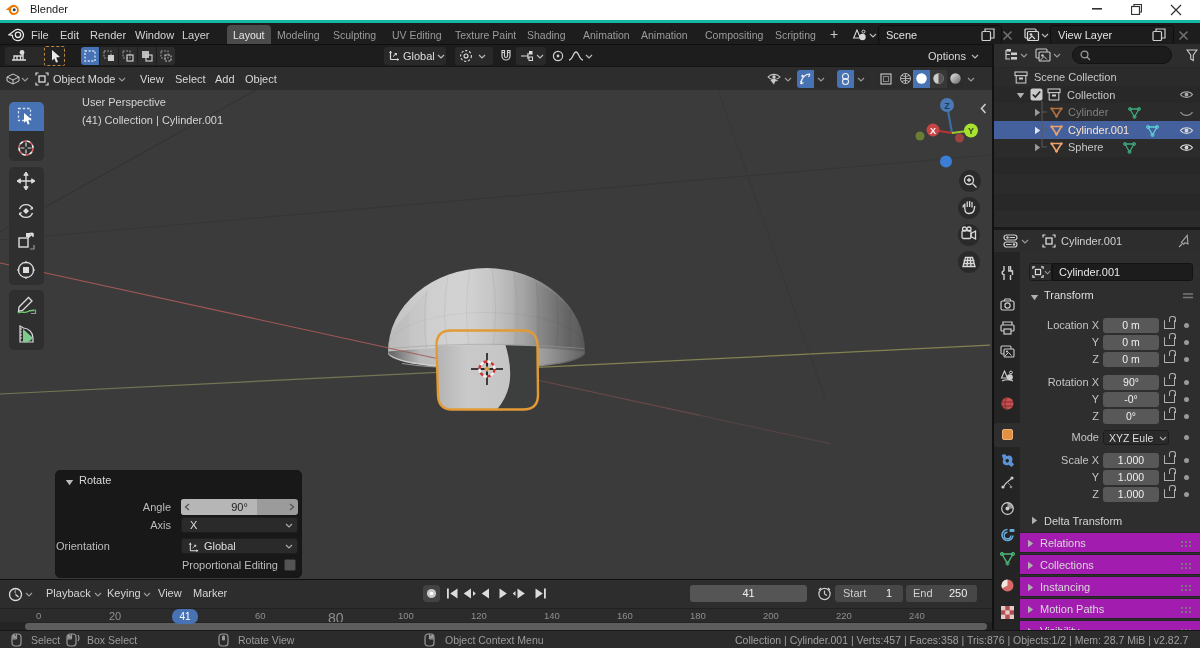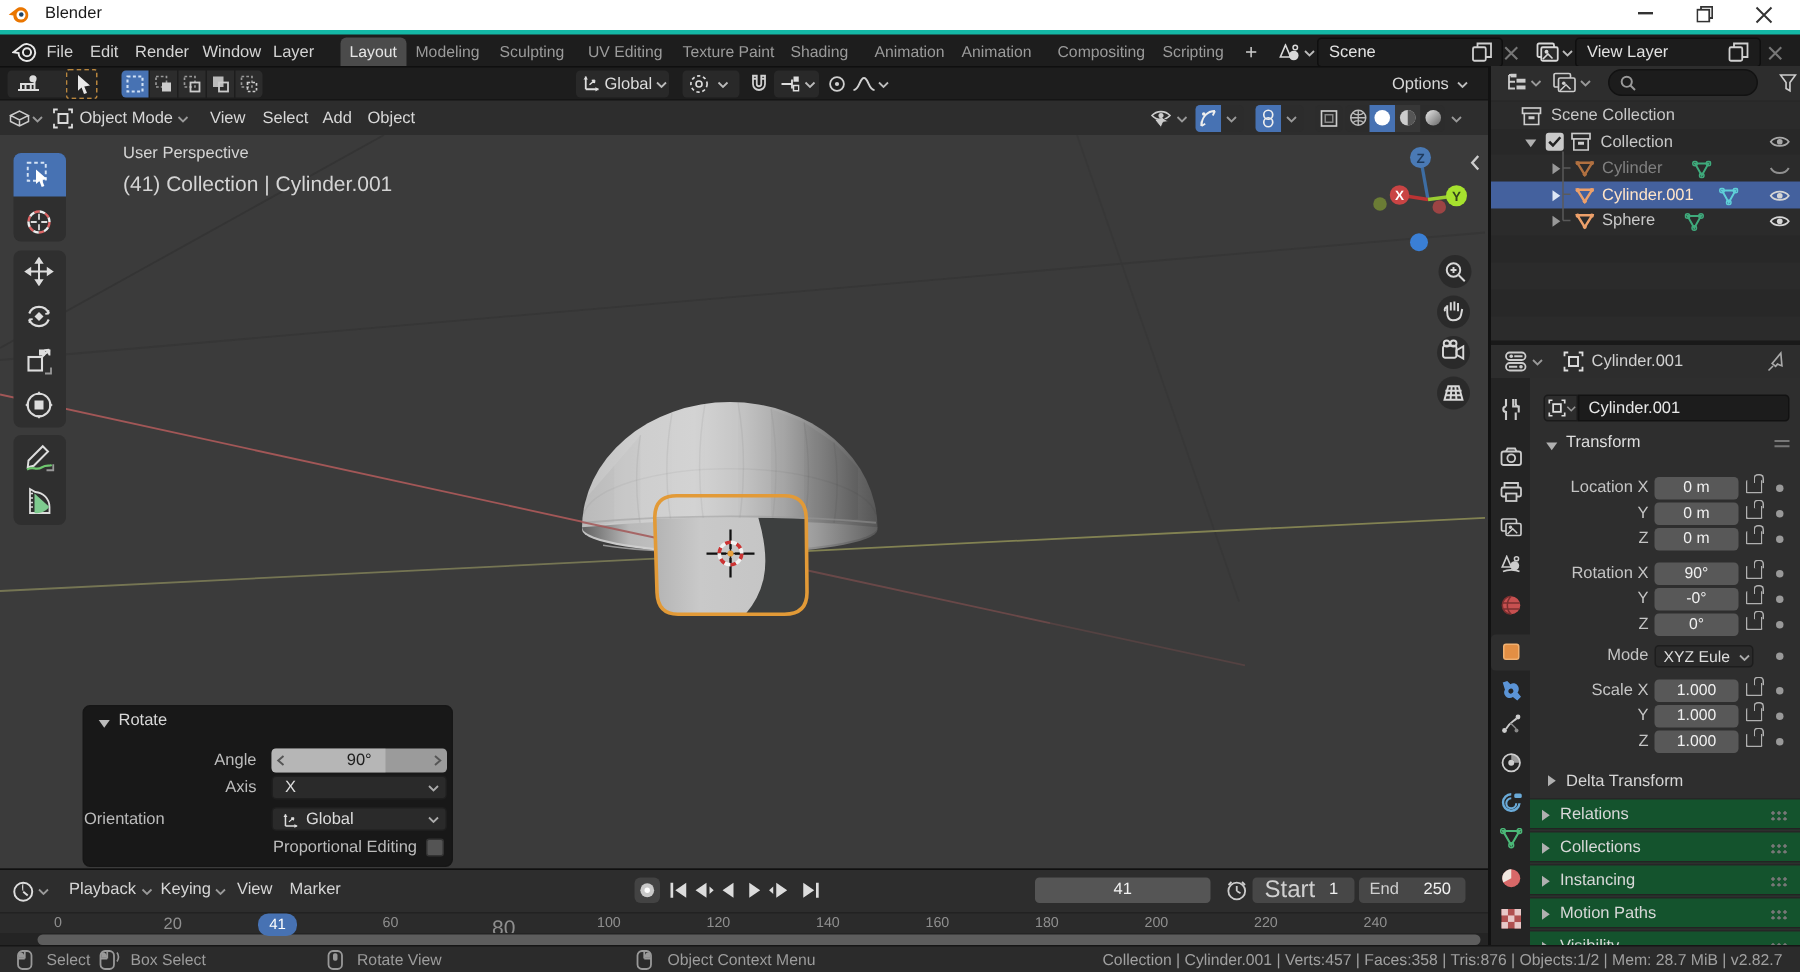--- a/index.html
+++ b/index.html
@@ -26,21 +26,21 @@
 
 #status{position:absolute;left:0;top:630px;width:1200px;height:18px;background:#2b2b2b;border-top:1px solid #161616;color:#9c9c9c;font-size:10.5px}
 .st{position:absolute;top:0;height:18px;line-height:18px}
 
 .prow{position:absolute;left:0;width:206px;height:15px}
 .plab{position:absolute;left:0;top:1px;width:105px;text-align:right;color:#c4c4c4;font-size:11px}
 .pfield{position:absolute;left:109px;top:0;width:56px;height:15px;background:#585858;border-radius:3px;text-align:center;color:#f0f0f0;font-size:10.5px;line-height:15px}
 .prow::after{content:"";position:absolute;left:170px;top:2px;width:9px;height:8px;border:1.2px solid #b0b0b0;border-radius:1px;border-top:none}
 .prow::before{content:"";position:absolute;left:171.5px;top:-2px;width:5px;height:5px;border:1.2px solid #b0b0b0;border-bottom:none;border-radius:3px 3px 0 0;transform:translateX(3px)}
 .pdot{position:absolute;left:190px;width:5px;height:5px;background:#999;border-radius:50%}
-.cpanel{position:absolute;left:26px;width:180px;height:21px;background:#14532d;border-top:1px solid #262626;border-bottom:1px solid #232323}
+.cpanel{position:absolute;left:26px;width:180px;height:21px;background:#a21caf;border-top:1px solid #262626;border-bottom:1px solid #232323}
 .carr{position:absolute;left:7px;top:6px}
 .ctit{position:absolute;left:20px;top:4px;color:#d8d8d8;font-size:11px}
 .cdots{position:absolute;left:160px;top:7px;width:12px;height:7px;background-image:radial-gradient(circle,#777 1px,transparent 1.2px);background-size:4px 4px}
 </style></head>
 <body>
 <div id="titlebar">
  <svg class="abs" style="left:5px;top:3px" width="15" height="14" viewBox="0 0 15 14">
   <path d="M0.8 6.8 L6.2 2.6 C7 2 8.2 1.7 9.3 1.9 C12.2 2.3 14.2 4.8 13.8 7.6 C13.5 10.4 10.9 12.4 8.1 12 C5.6 11.7 3.8 9.6 3.9 7.3 L0.8 6.8 Z" fill="#ea7600"></path>
   <circle cx="9" cy="7" r="3" fill="#fff"></circle>
   <circle cx="9.2" cy="6.7" r="1.5" fill="#1e4466"></circle>
@@ -409,21 +409,21 @@
           <circle cx="-4.5" cy="-6" r="2"></circle>
           <circle cx="0" cy="-6" r="2"></circle>
         </g>
   <g transform="translate(969,172)">
           <path d="M-6 4.5 L-3.5 -4.5 L3.5 -4.5 L6 4.5 Z M-4.7 1.5 L4.7 1.5 M-5.4 -1.5 L5.4 -1.5 M-1.2 -4.5 L-2 4.5 M1.2 -4.5 L2 4.5"></path>
         </g>
  </g>
  <path d="M985.5 14 L981.5 18.5 L985.5 23" stroke="#ccc" stroke-width="1.6" fill="none"></path>
 </svg>
 <div class="abs" style="left:82px;top:6px;color:#d4d4d4;font-size:11px">User Perspective</div>
-<div class="abs" style="left:82px;top:24px;color:#d4d4d4;font-size:14px">(41) Collection | Cylinder.001</div>
+<div class="abs" style="left:82px;top:24px;color:#d4d4d4;font-size:11px">(41) Collection | Cylinder.001</div>
 
 <div class="abs" style="left:9px;top:12px;width:35px;height:59px;background:#2f2f2f;border-radius:5px"></div>
 <div class="abs" style="left:9px;top:77px;width:35px;height:118px;background:#2f2f2f;border-radius:5px"></div>
 <div class="abs" style="left:9px;top:200px;width:35px;height:60px;background:#2f2f2f;border-radius:5px"></div>
 <div class="abs" style="left:9px;top:12px;width:35px;height:29px;background:#4772b3;border-radius:5px 5px 0 0"></div>
 <svg class="abs" style="left:17px;top:17px" width="19" height="19" viewBox="0 0 19 19">
  <rect x="1.5" y="1.5" width="12" height="12" fill="none" stroke="#d6e4f5" stroke-width="1.3" stroke-dasharray="2.4 1.9"></rect>
  <path d="M7 6 L14.5 12.5 L11 13 L12.6 17 L10.8 17.6 L9.3 13.7 L7 15.7 Z" fill="#fff"></path>
 </svg>
 <svg class="abs" style="left:16px;top:48px" width="20" height="20" viewBox="0 0 20 20">
@@ -536,21 +536,21 @@
   <path d="M53.5 0.5 L60.8 5.5 L53.5 10.5 Z"></path>
   <path d="M69.5 3 L66.7 5.5 L69.5 8 Z M71.5 0.5 L78.8 5.5 L71.5 10.5 Z"></path>
   <path d="M89.5 0.5 L96.8 5.5 L89.5 10.5 Z M98 0.5 L99.8 0.5 L99.8 10.5 L98 10.5 Z"></path>
  </svg>
  <div class="abs" style="left:690px;top:5px;width:117px;height:17px;background:#555;border-radius:3px;text-align:center;line-height:17px;color:#f2f2f2;font-size:11px">41</div>
  <svg class="abs" style="left:817px;top:6px" width="15" height="15" viewBox="0 0 15 15">
       <circle cx="7.5" cy="8" r="5.6" fill="none" stroke="#ccc" stroke-width="1.2"></circle>
       <path d="M7.5 8 L7.5 4.6 M7.5 8 L10 9.5 M4 2 L2 4 M11 2 L13 4" stroke="#ccc" stroke-width="1.2" fill="none"></path>
     </svg>
  <div class="abs" style="left:835px;top:5px;width:68px;height:17px;background:#474747;border-radius:3px"></div>
- <div class="abs" style="left:843px;top:5px;color:#d0d0d0;font-size:16px;line-height:17px">Start</div>
+ <div class="abs" style="left:843px;top:5px;color:#d0d0d0;font-size:11px;line-height:17px">Start</div>
  <div class="abs" style="left:886px;top:5px;color:#f0f0f0;font-size:11px;line-height:17px">1</div>
  <div class="abs" style="left:906px;top:5px;width:71px;height:17px;background:#474747;border-radius:3px"></div>
  <div class="abs" style="left:913px;top:5px;color:#d0d0d0;font-size:11px;line-height:17px">End</div>
  <div class="abs" style="left:949px;top:5px;color:#f0f0f0;font-size:11px;line-height:17px">250</div>
 
  <div class="abs" style="left:0;top:28px;width:992px;height:14px;background:#2b2b2b;border-top:1px solid #222"></div>
  <div class="abs" style="left:36px;top:30px;color:#8f8f8f;font-size:9.5px">0</div>
  <div class="abs" style="left:109px;top:30px;color:#8f8f8f;font-size:11px">20</div>
  <div class="abs" style="left:255px;top:30px;color:#8f8f8f;font-size:9.5px">60</div>
  <div class="abs" style="left:328px;top:30px;color:#8f8f8f;font-size:14px">80</div>

